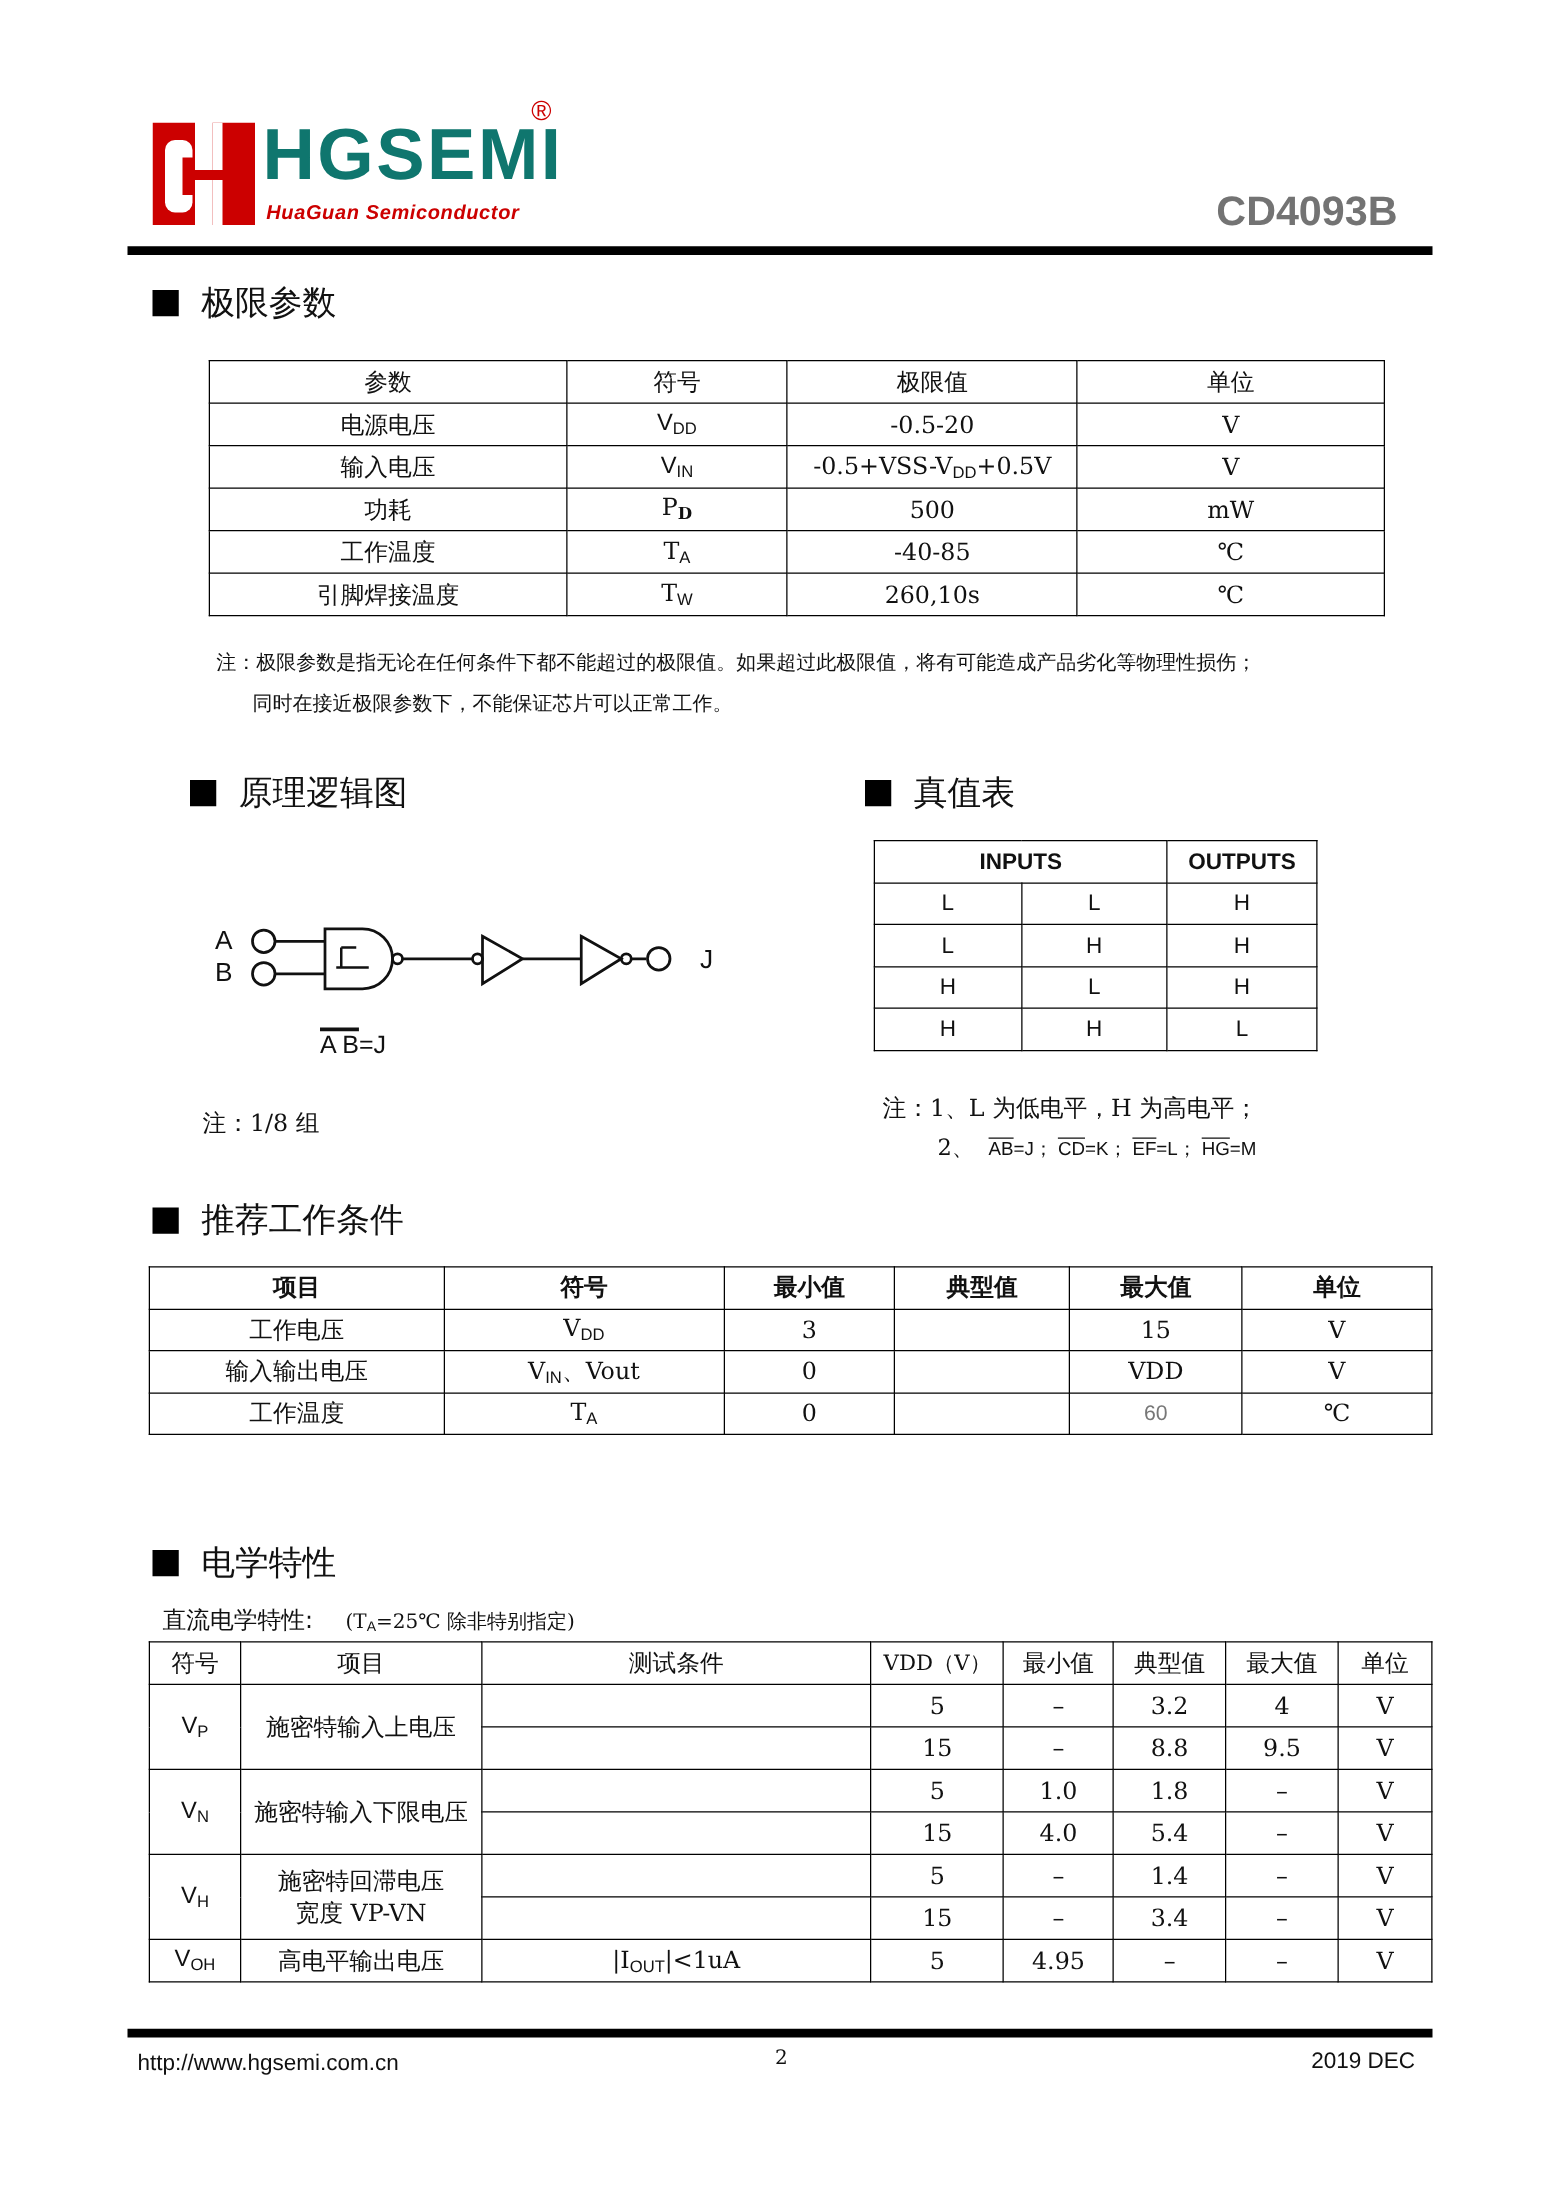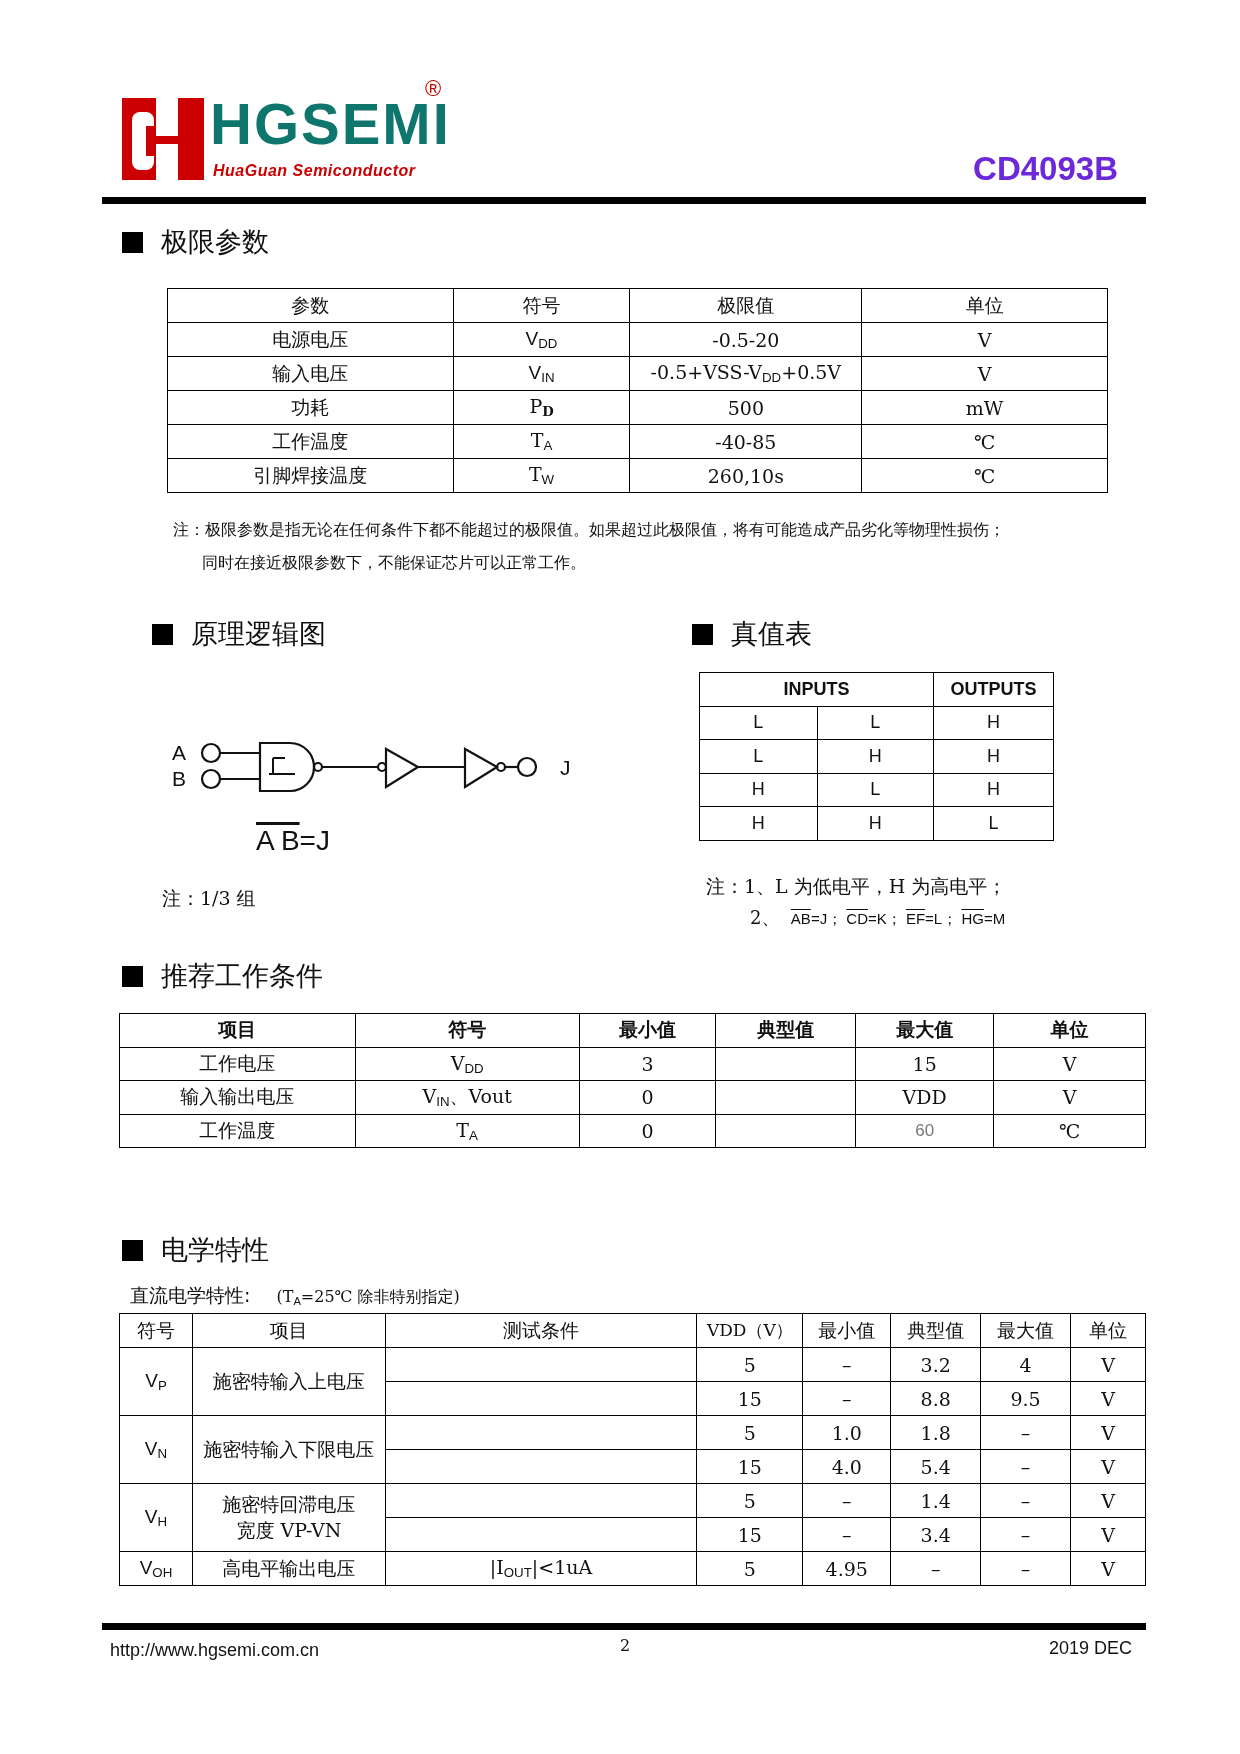--- a/index.html
+++ b/index.html
@@ -4,21 +4,21 @@
 <style>
   html, body { margin: 0; padding: 0; background: #ffffff; }
   body { width: 1240px; height: 1754px; position: relative; font-family: "DejaVu Serif", serif; color: #111; overflow: hidden; }
   .abs { position: absolute; }
 
   
   .logo-mark { left: 122px; top: 98px; width: 82px; height: 82px; }
   .logo-text { left: 210px; top: 92px; font-family: "Liberation Sans", sans-serif; font-weight: bold; font-size: 58px; color: #0f766e; letter-spacing: 2px; line-height: 64px; }
   .logo-sub { left: 213px; top: 162px; font-family: "Liberation Sans", sans-serif; font-weight: bold; font-style: italic; font-size: 16px; color: #cc0000; letter-spacing: 0.5px; }
   .logo-reg { left: 425px; top: 76px; font-family: "Liberation Sans", sans-serif; font-size: 22px; color: #cc0000; }
-  .part-no { right: 122px; top: 150px; font-family: "Liberation Sans", sans-serif; font-weight: bold; font-size: 33px; color: #6d28d9; }
+  .part-no { right: 122px; top: 150px; font-family: "Liberation Sans", sans-serif; font-weight: bold; font-size: 33px; color: #737373; }
   .rule-top { left: 102px; top: 197px; width: 1044px; height: 7px; background: #000; }
   .rule-bottom { left: 102px; top: 1623px; width: 1044px; height: 7px; background: #000; }
 
   
   .sec-title { font-family: "DejaVu Sans", sans-serif; font-size: 27px; display: flex; align-items: center; gap: 18px; }
   .sec-title .sq { width: 21px; height: 21px; background: #000; display: inline-block; }
 
   table { border-collapse: collapse; position: absolute; }
   td, th { border: 1.5px solid #000; text-align: center; font-weight: normal; padding: 0; }
   sub { font-size: 0.7em; vertical-align: -0.25em; font-family: "Liberation Sans", sans-serif; }
@@ -144,25 +144,25 @@
     <circle cx="187" cy="32" r="4"></circle>
     <path d="M191 14 L223 32 L191 52 Z"></path>
     <line x1="223" y1="32" x2="270" y2="32"></line>
     <path d="M270 14 L302 32 L270 52 Z"></path>
     <circle cx="306" cy="32" r="4"></circle>
     <line x1="310" y1="32" x2="322" y2="32"></line>
     <circle cx="332" cy="32" r="9"></circle>
   </svg>
 </div>
 
-<div class="abs sans" style="left:256px; top:825px; font-size:28px;">
+<div class="abs sans" style="left:256px; top:825px; font-size:20px;">
   <span class="ovl" style="text-decoration-thickness:3px;">A B</span><span>=J</span>
 </div>
 <div class="abs" style="left:162px; top:886px; font-size:19px;">
-  <span>注：1/3 组</span>
+  <span>注：1/8 组</span>
 </div>
 
 <div class="abs sec-title" style="left:692px; top:616px;">
   <span class="sq"></span>
   <span>真值表</span>
 </div>
 
 <table id="truth-table">
   <colgroup>
       <col style="width:118px">

